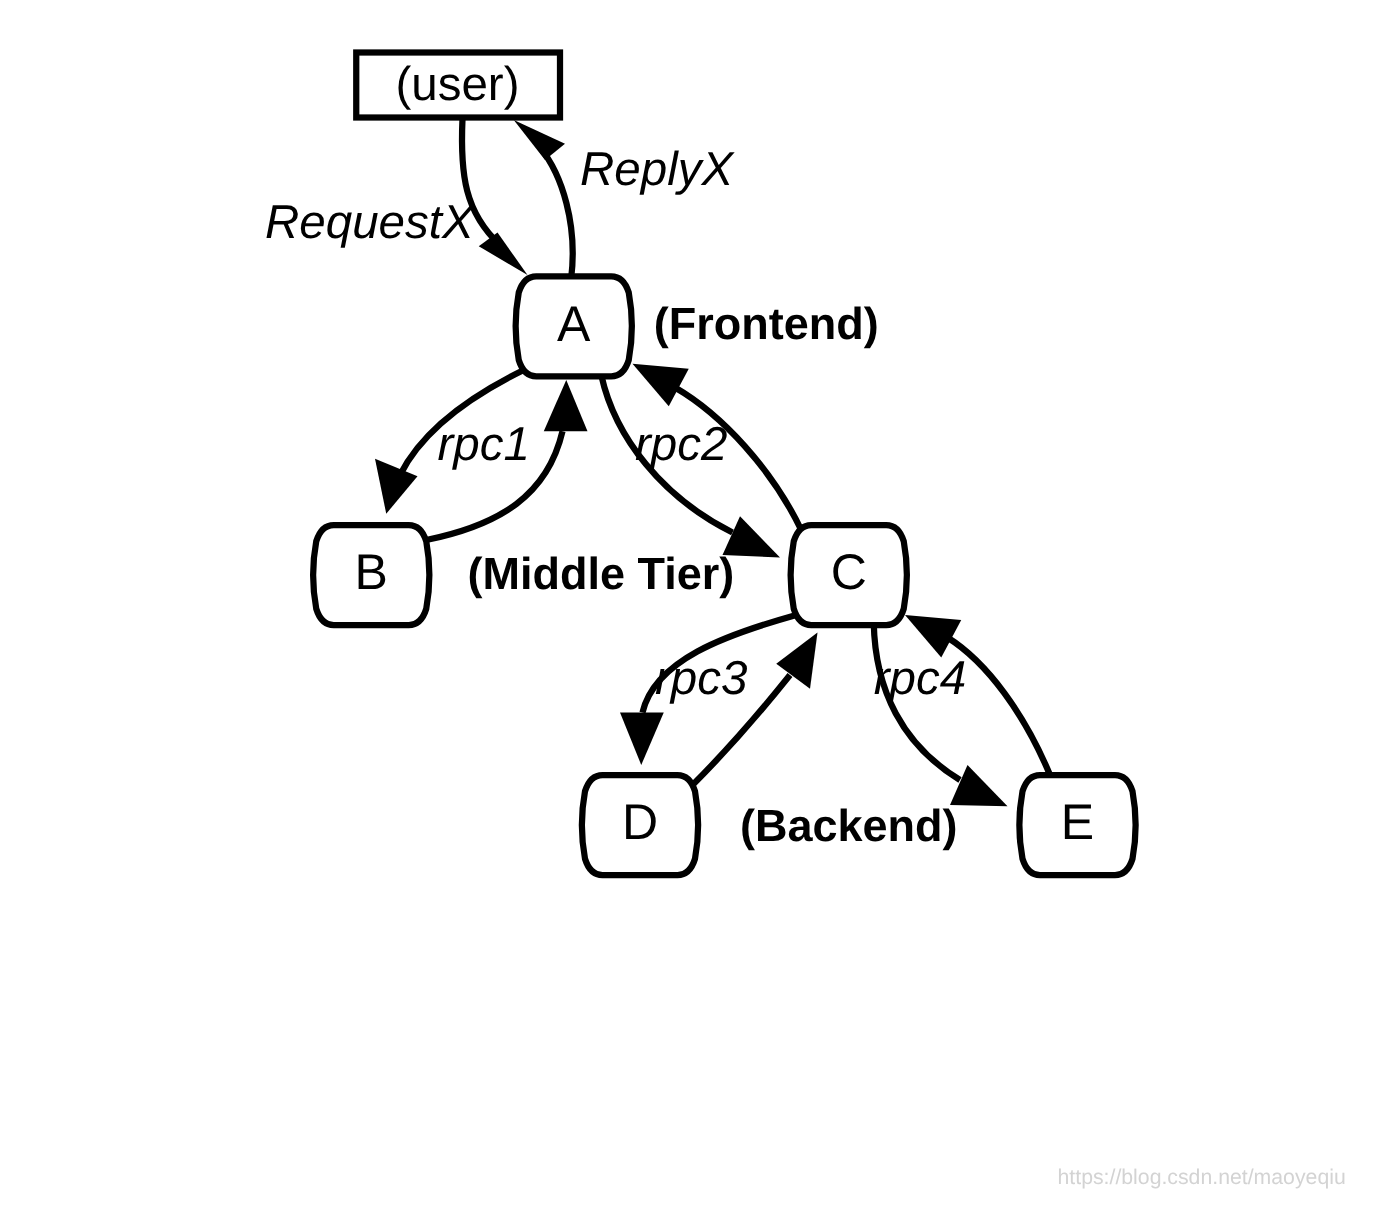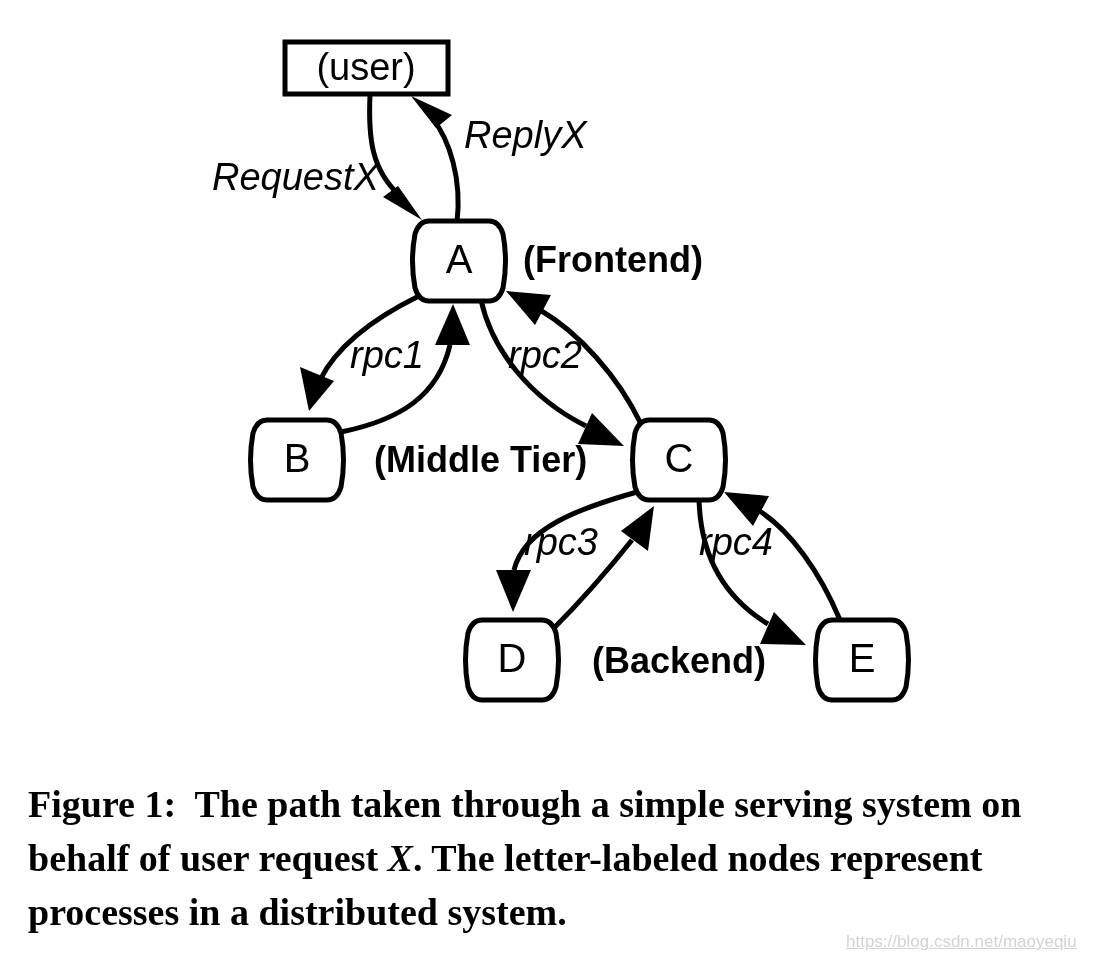--- a/index.html
+++ b/index.html
@@ -93,21 +93,20 @@
     font-style: italic;
   }
   #watermark {
     position: absolute;
     left: 846px;
     top: 932px;
     font-family: "Liberation Sans", sans-serif;
     font-size: 17px;
     color: #d3d3d3;
     white-space: nowrap;
-    text-decoration: underline;
   }
 </style>
 </head>
 <body>
 
 <div id="figure-root">
 
   <svg id="diagram-svg" viewBox="0 0 1104 780">
 
     <g>
@@ -201,22 +200,16 @@
     <text class="edge-label" x="508" y="358">rpc2</text>
     <text class="edge-label" x="524" y="545">rpc3</text>
     <text class="edge-label" x="699" y="545">rpc4</text>
 
     <text class="tier-label" x="523" y="262">(Frontend)</text>
     <text class="tier-label" x="374" y="462">(Middle Tier)</text>
     <text class="tier-label" x="592" y="663">(Backend)</text>
 
   </svg>
 
-  <div id="caption">
-    <span>Figure 1:</span>&nbsp;
-    <span>The path taken through a simple serving</span>
-    <span>system on behalf of user request </span><span class="cap-italic">X</span><span>. The letter-labeled</span>
-    <span>nodes represent processes in a distributed system.</span>
-  </div>
 
   <div id="watermark">https://blog.csdn.net/maoyeqiu</div>
 
 </div>
 
 </body></html>

